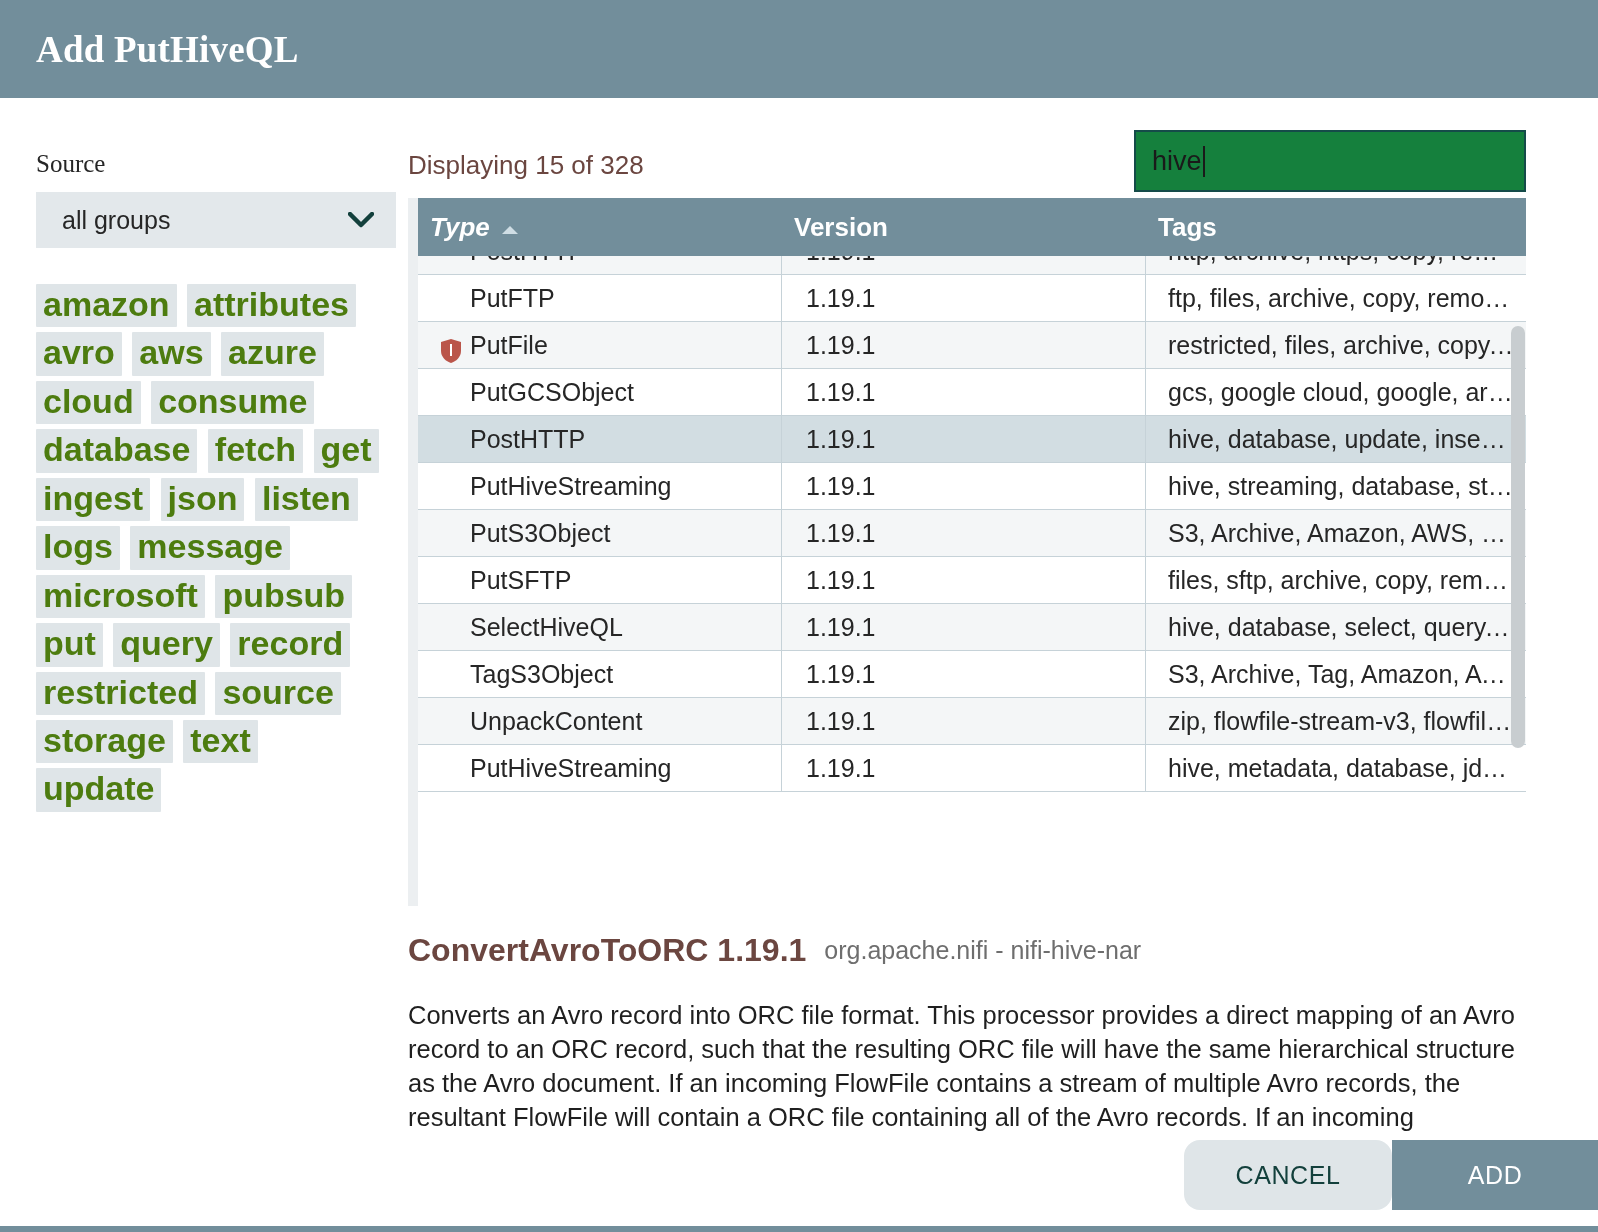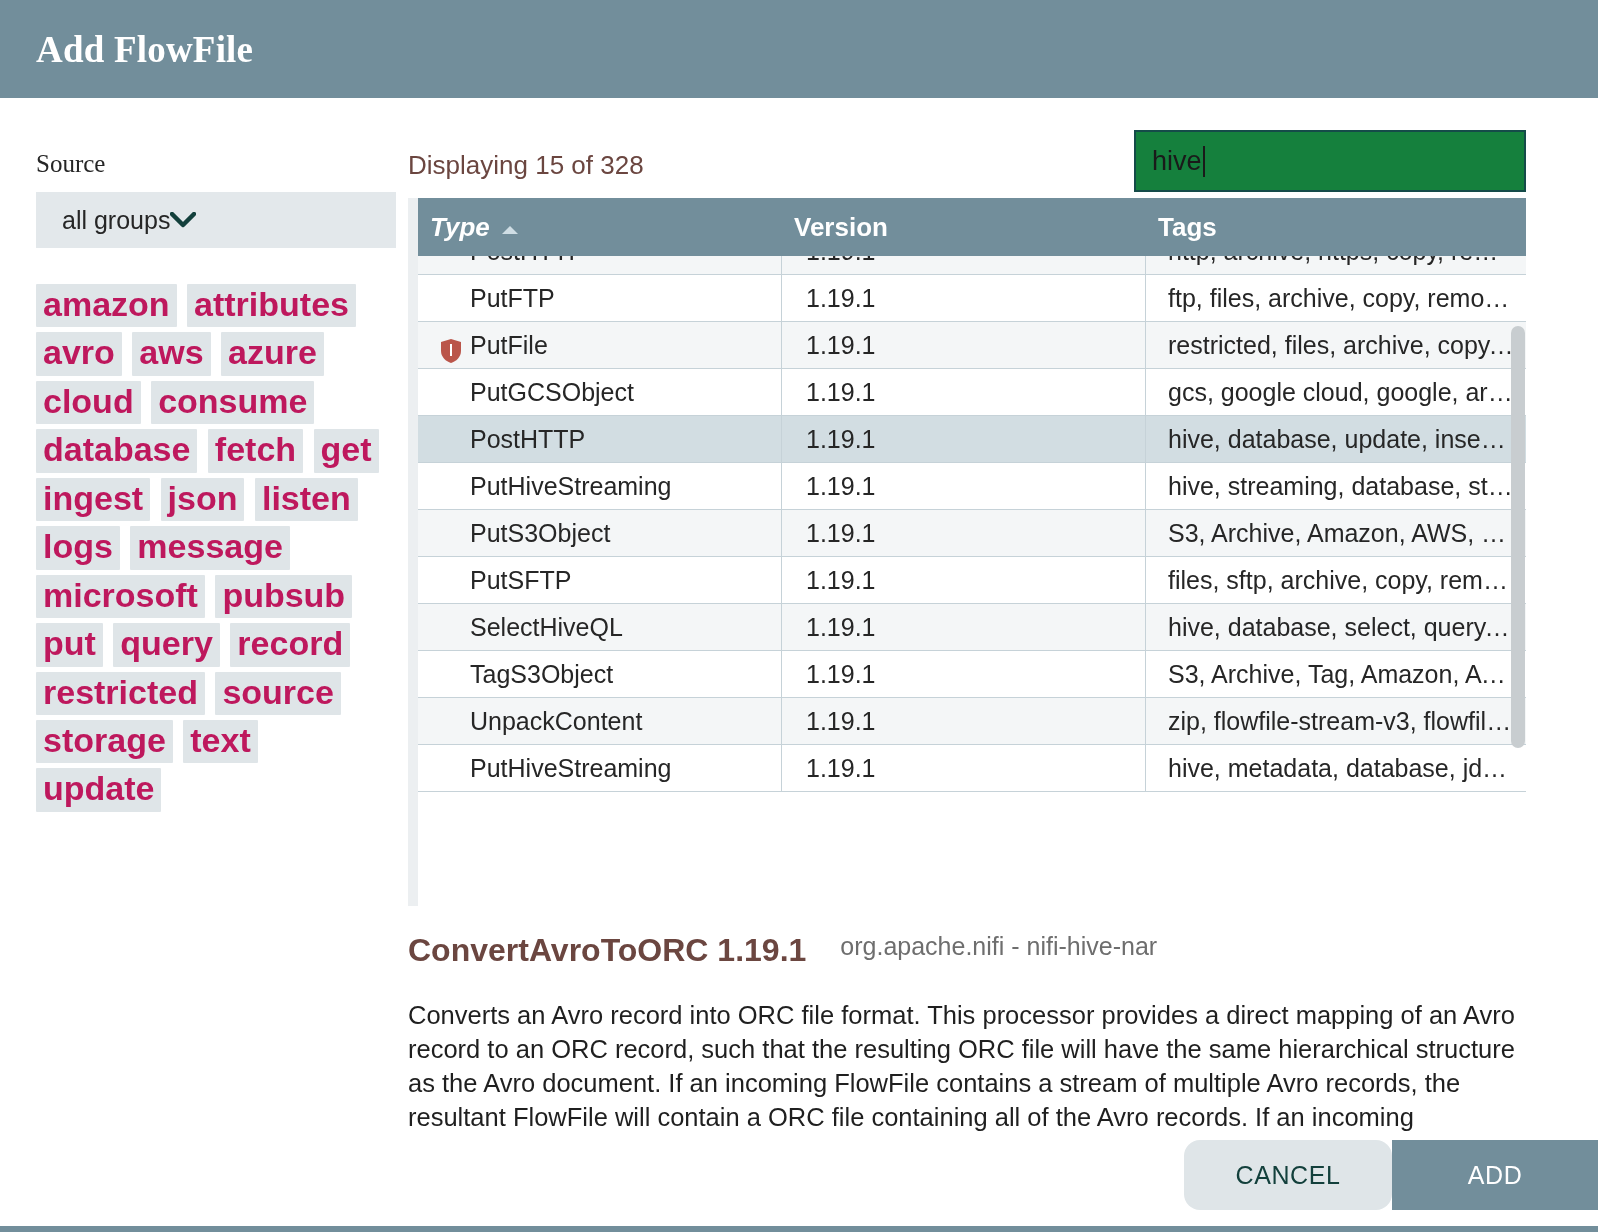--- a/index.html
+++ b/index.html
@@ -26,32 +26,32 @@
   .body { position: relative; height: 1042px; }
 
   
   .leftcol { position: absolute; left: 36px; top: 52px; width: 360px; }
   .src-label {
     font-family: "Liberation Serif", serif;
     font-size: 25px; color: #262626; margin-bottom: 14px;
   }
   .combo {
     height: 56px; background: #e3e8eb;
-    display: flex; align-items: center; 
+    display: flex; align-items: center; justify-content: space-between;
     padding: 0 22px 0 26px; cursor: pointer;
   }
   .combo .val { font-size: 25px; color: #262626; }
   .chev { width: 26px; height: 16px; position: relative; }
   .chev svg { display:block; }
 
   .tagcloud { margin-top: 36px; line-height: 1.30; }
   .tag {
     display: inline-block;
     background: #dfe5e8;
-    color: #be185d;
+    color: #4d7c0f;
     font-weight: bold;
     font-size: 34px;
     line-height: 1.16;
     padding: 1px 7px 3px 7px;
     margin: 0 6px 5px 0;
     cursor: pointer;
     border-radius: 1px;
   }
 
   
@@ -123,21 +123,21 @@
     height: 47px; line-height: 47px; }
   .shield { position: absolute; left: 22px; top: 50%; transform: translateY(-50%); width: 22px; height: 26px; }
 
   .vscroll {
     position: absolute; right: 1px; top: 128px; width: 14px; height: 422px;
     background: #c8cdd0; border-radius: 7px; z-index: 4; cursor: pointer;
   }
 
   
   .detail { position: absolute; left: 0; top: 834px; right: 72px; }
-  .detail .hdr { display: flex; align-items: flex-start; gap: 34px; }
+  .detail .hdr { display: flex; align-items: center; gap: 18px; }
   .proc-name {
     font-size: 32px; font-weight: bold; color: #6b4640;
   }
   .proc-bundle { font-size: 25px; color: #6e6e6e; }
   .proc-desc {
     margin-top: 30px; font-size: 25.5px; line-height: 1.33; color: #1f1f1f;
     max-height: 140px; overflow: hidden;
   }
 
   
@@ -155,21 +155,21 @@
     position: absolute; left: 0; bottom: 0; width: 100%; height: 6px;
     background: #728e9b;
   }
 </style>
 </head>
 <body>
 
 <div class="dialog">
 
   <div class="titlebar">
-    <div class="title">Add FlowFile</div>
+    <div class="title">Add PutHiveQL</div>
   </div>
 
   <div class="body">
 
     <div class="leftcol">
       <div class="src-label">Source</div>
 
       <div class="combo">
         <span class="val">all groups</span>
         <span class="chev">

